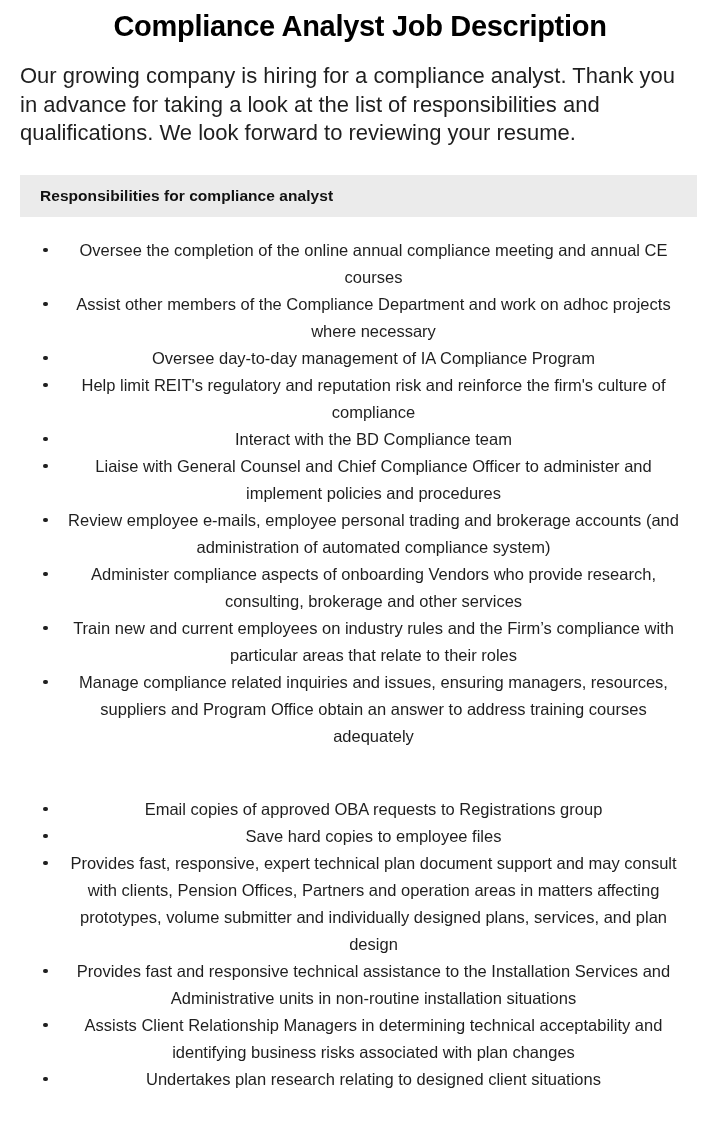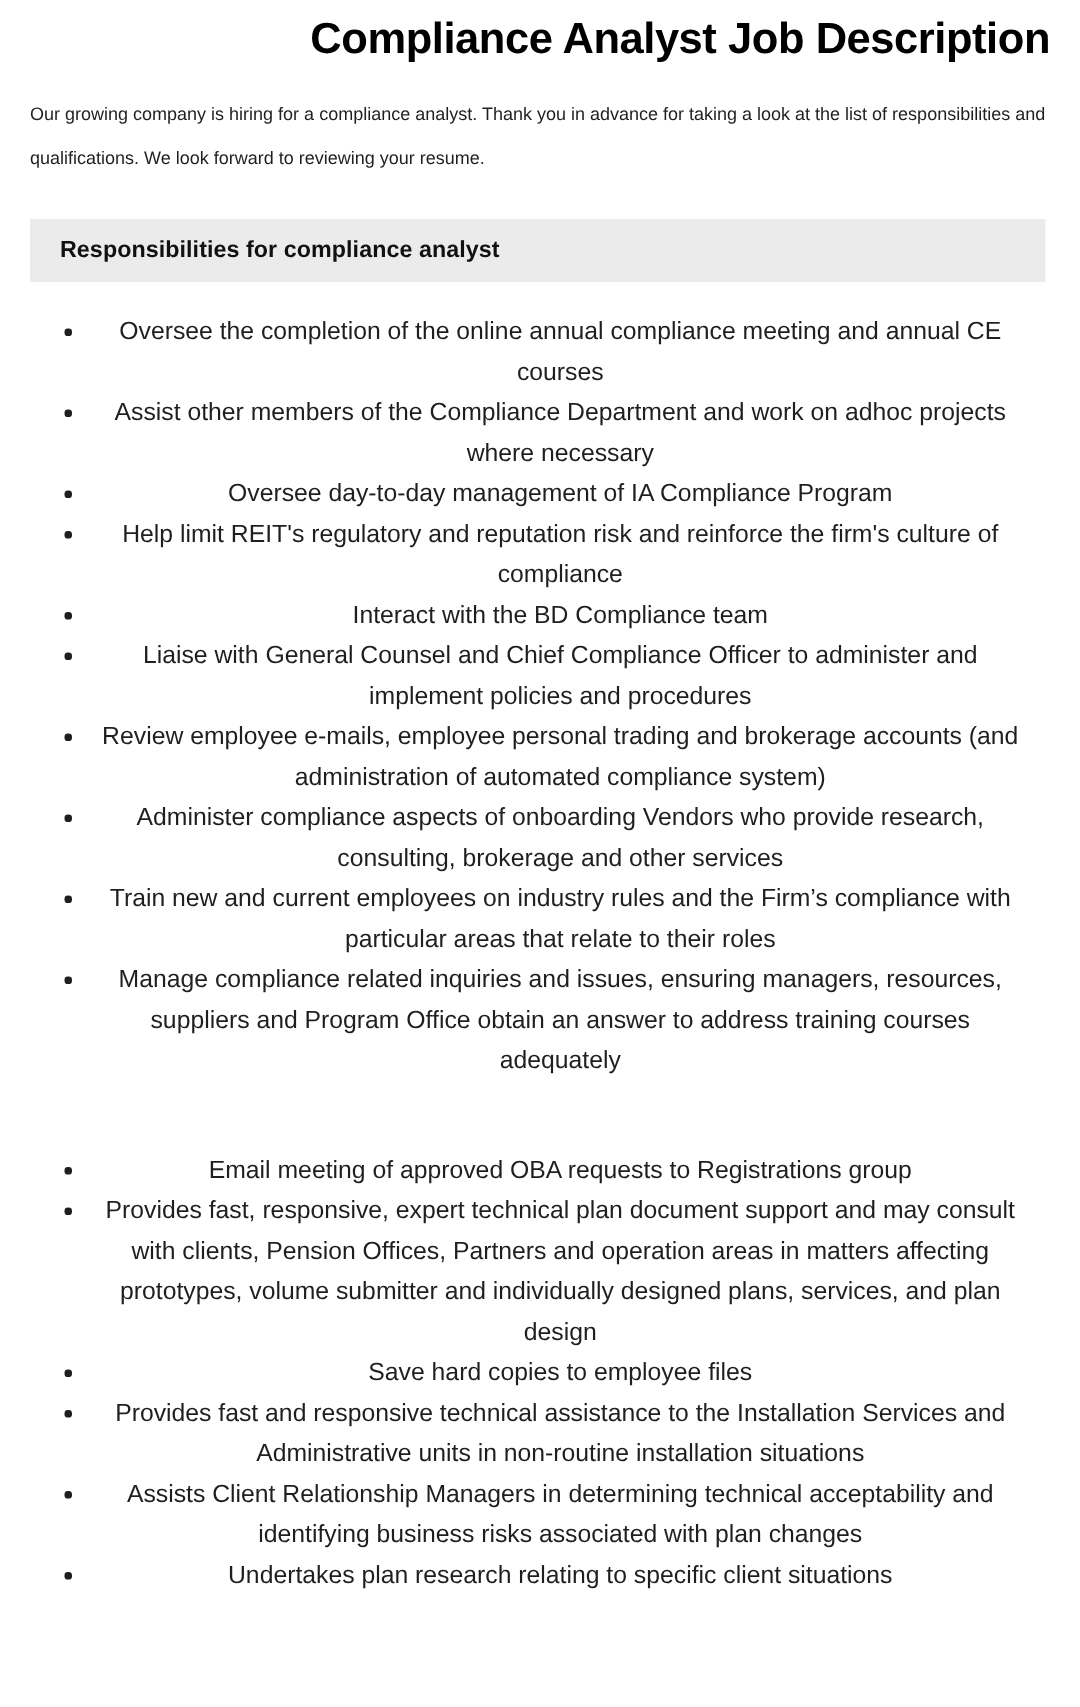--- a/index.html
+++ b/index.html
@@ -22,30 +22,30 @@
     box-sizing: border-box;
     padding: 0;
   }
 
   
   .doc-title {
     font-size: 29px;
     font-weight: 700;
     line-height: 36px;
     letter-spacing: -0.3px;
-    text-align: right;
+    text-align: center;
     color: #000000;
     margin: 8px 0 0 0;
     padding: 0 20px;
     box-sizing: border-box;
   }
 
   
   .intro {
-    font-size: 12px;
+    font-size: 22px;
     line-height: 28.5px;
     color: #1f1f1f;
     margin: 18px 0 0 0;
     padding: 0 22px 0 20px;
     box-sizing: border-box;
     text-align: left;
   }
 
   
   .section {
@@ -154,38 +154,38 @@
         <span class="bullet-dot"></span>
         <span class="li-text">Manage compliance related inquiries and issues, ensuring managers, resources, suppliers and Program Office obtain an answer to address training courses adequately</span>
       </li>
     </ul>
   </div>
 
   <div class="section">
     <ul class="bullets second-list">
       <li>
         <span class="bullet-dot"></span>
-        <span class="li-text">Email meeting of approved OBA requests to Registrations group</span>
+        <span class="li-text">Email copies of approved OBA requests to Registrations group</span>
+      </li>
+      <li>
+        <span class="bullet-dot"></span>
+        <span class="li-text">Save hard copies to employee files</span>
       </li>
       <li>
         <span class="bullet-dot"></span>
         <span class="li-text">Provides fast, responsive, expert technical plan document support and may consult with clients, Pension Offices, Partners and operation areas in matters affecting prototypes, volume submitter and individually designed plans, services, and plan design</span>
-      </li>
-      <li>
-        <span class="bullet-dot"></span>
-        <span class="li-text">Save hard copies to employee files</span>
       </li>
       <li>
         <span class="bullet-dot"></span>
         <span class="li-text">Provides fast and responsive technical assistance to the Installation Services and Administrative units in non-routine installation situations</span>
       </li>
       <li>
         <span class="bullet-dot"></span>
         <span class="li-text">Assists Client Relationship Managers in determining technical acceptability and identifying business risks associated with plan changes</span>
       </li>
       <li>
         <span class="bullet-dot"></span>
-        <span class="li-text">Undertakes plan research relating to specific client situations</span>
+        <span class="li-text">Undertakes plan research relating to designed client situations</span>
       </li>
     </ul>
   </div>
 
 </div>
 
 </body></html>

